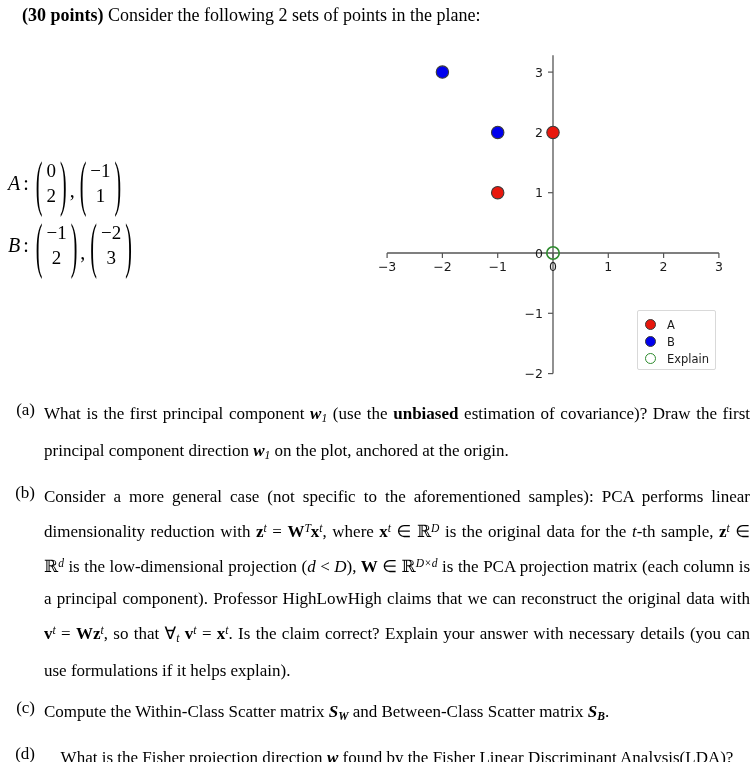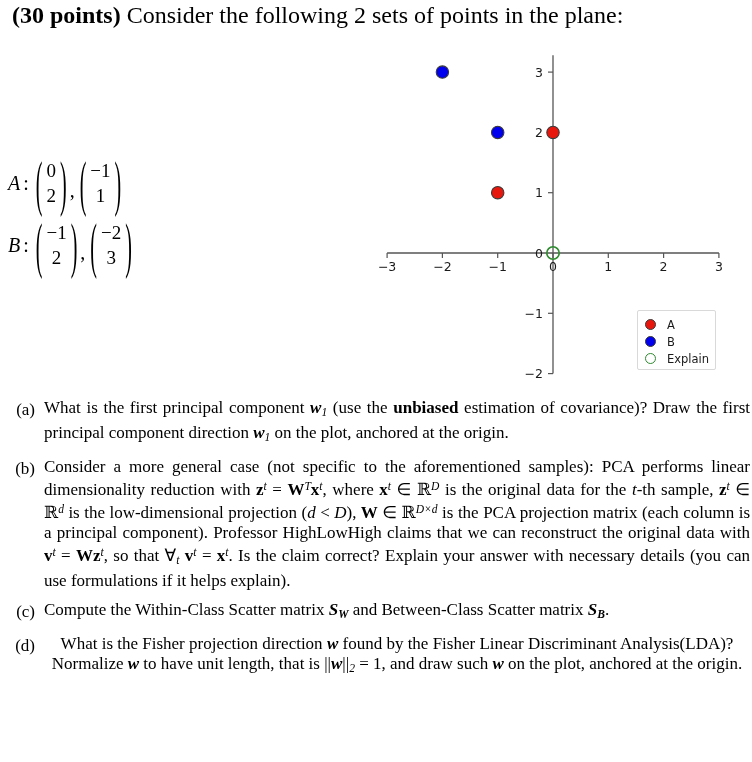--- a/index.html
+++ b/index.html
@@ -28,23 +28,23 @@
   sup.sp {
     font-size: 0.68em;
     vertical-align: 0.42em;
     font-style: italic;
     font-weight: normal;
   }
 
   
   #intro-line {
     position: absolute;
-    left: 12px;
+    left: 22px;
     top: 4px;
-    font-size: 24px;
+    font-size: 18px;
     line-height: 22px;
     white-space: nowrap;
   }
 
   
   #set-defs {
     position: absolute;
     left: 8px;
     top: 152px;
     width: 200px;
@@ -164,21 +164,21 @@
     text-align: right;
     padding-right: 9px;
     box-sizing: border-box;
     font-size: 17px;
     line-height: 24px;
   }
   .q-body {
     flex: 1 1 auto;
     padding-right: 2px;
     font-size: 17px;
-    line-height: 20px;
+    line-height: 32px;
     text-align: justify;
     text-justify: inter-word;
   }
   .q-body.nojust { text-align: center; }
   .mathbb { font-family: "DejaVu Serif", serif; font-style: normal; }
 </style>
 </head>
 <body>
 
 <div id="intro-line">

